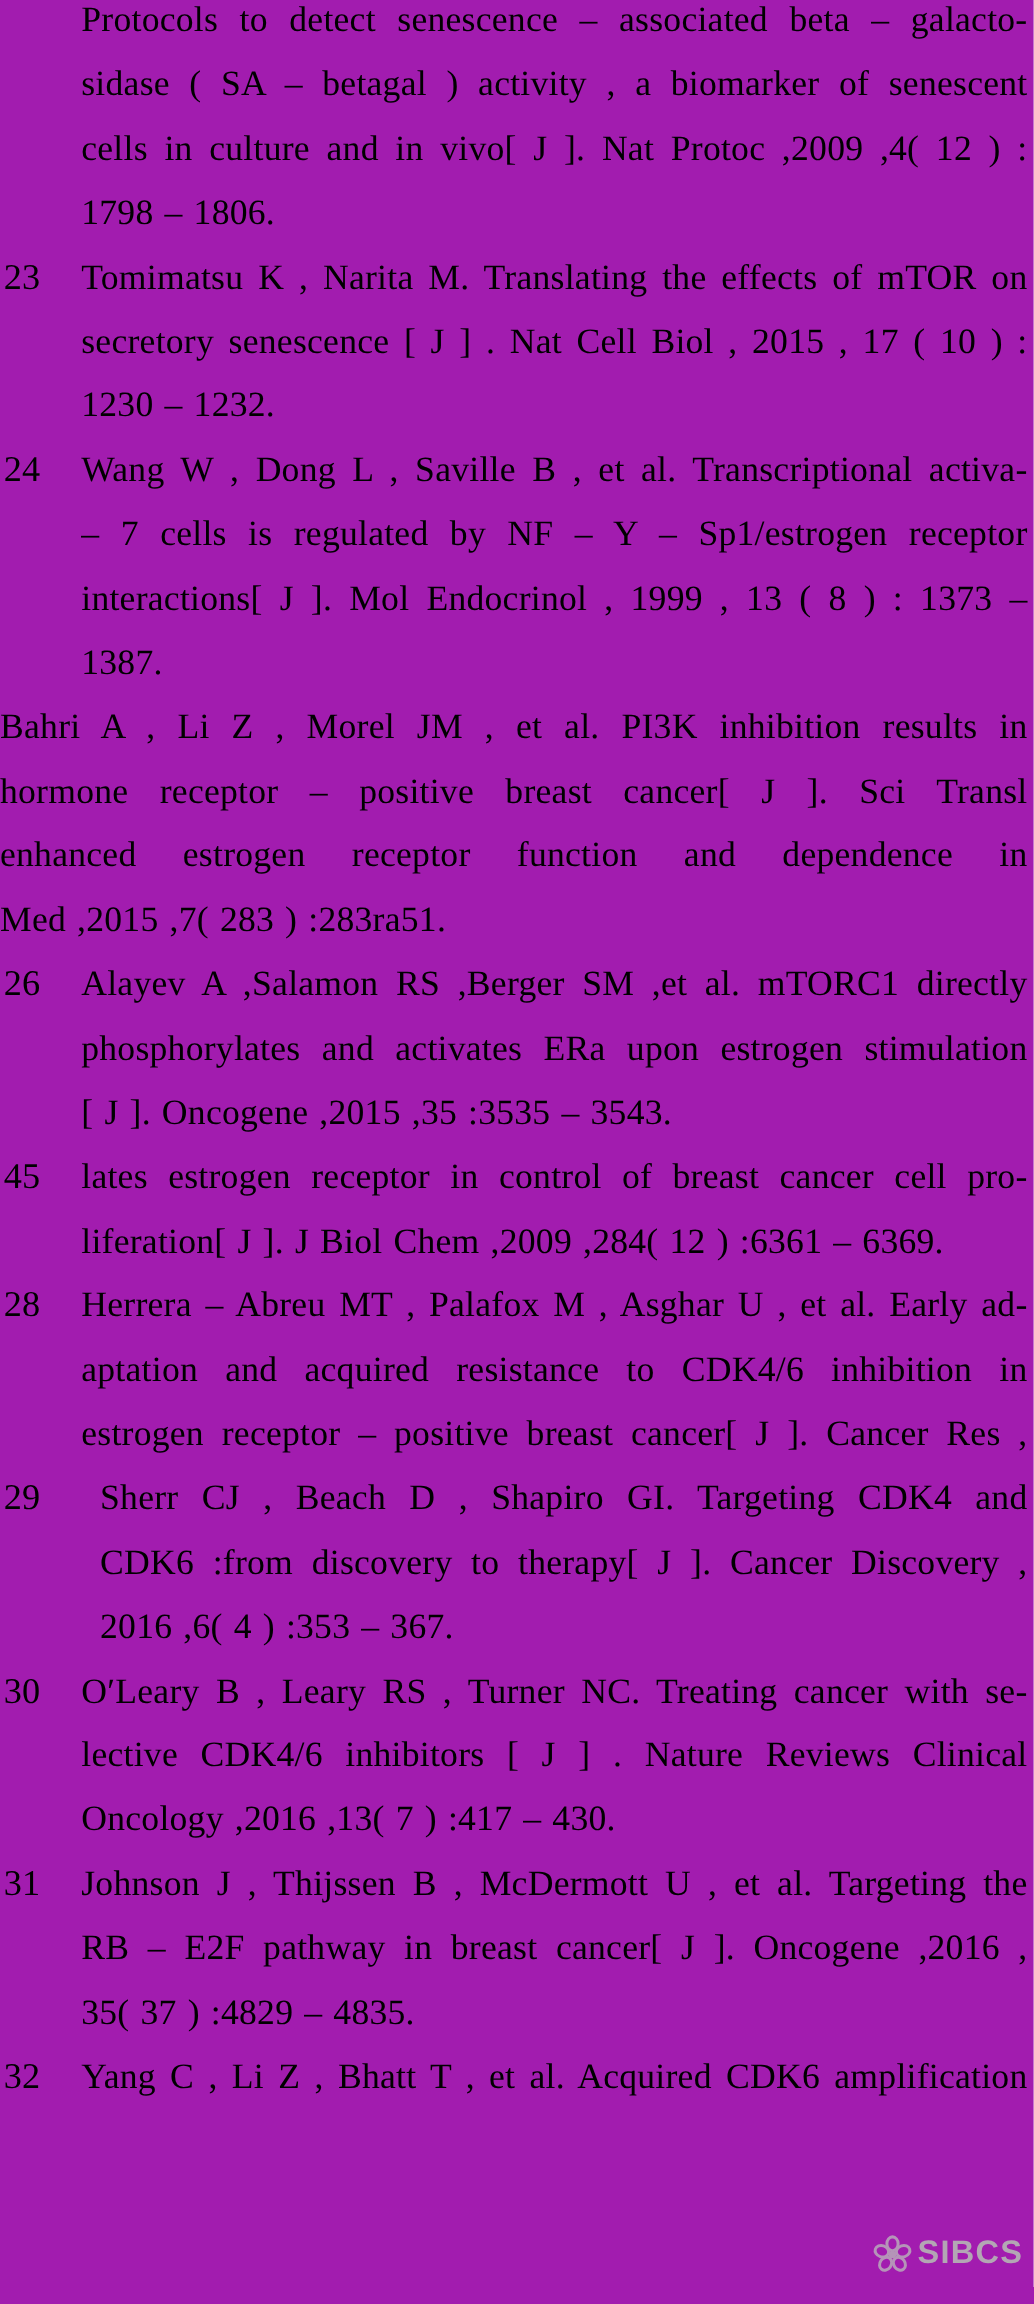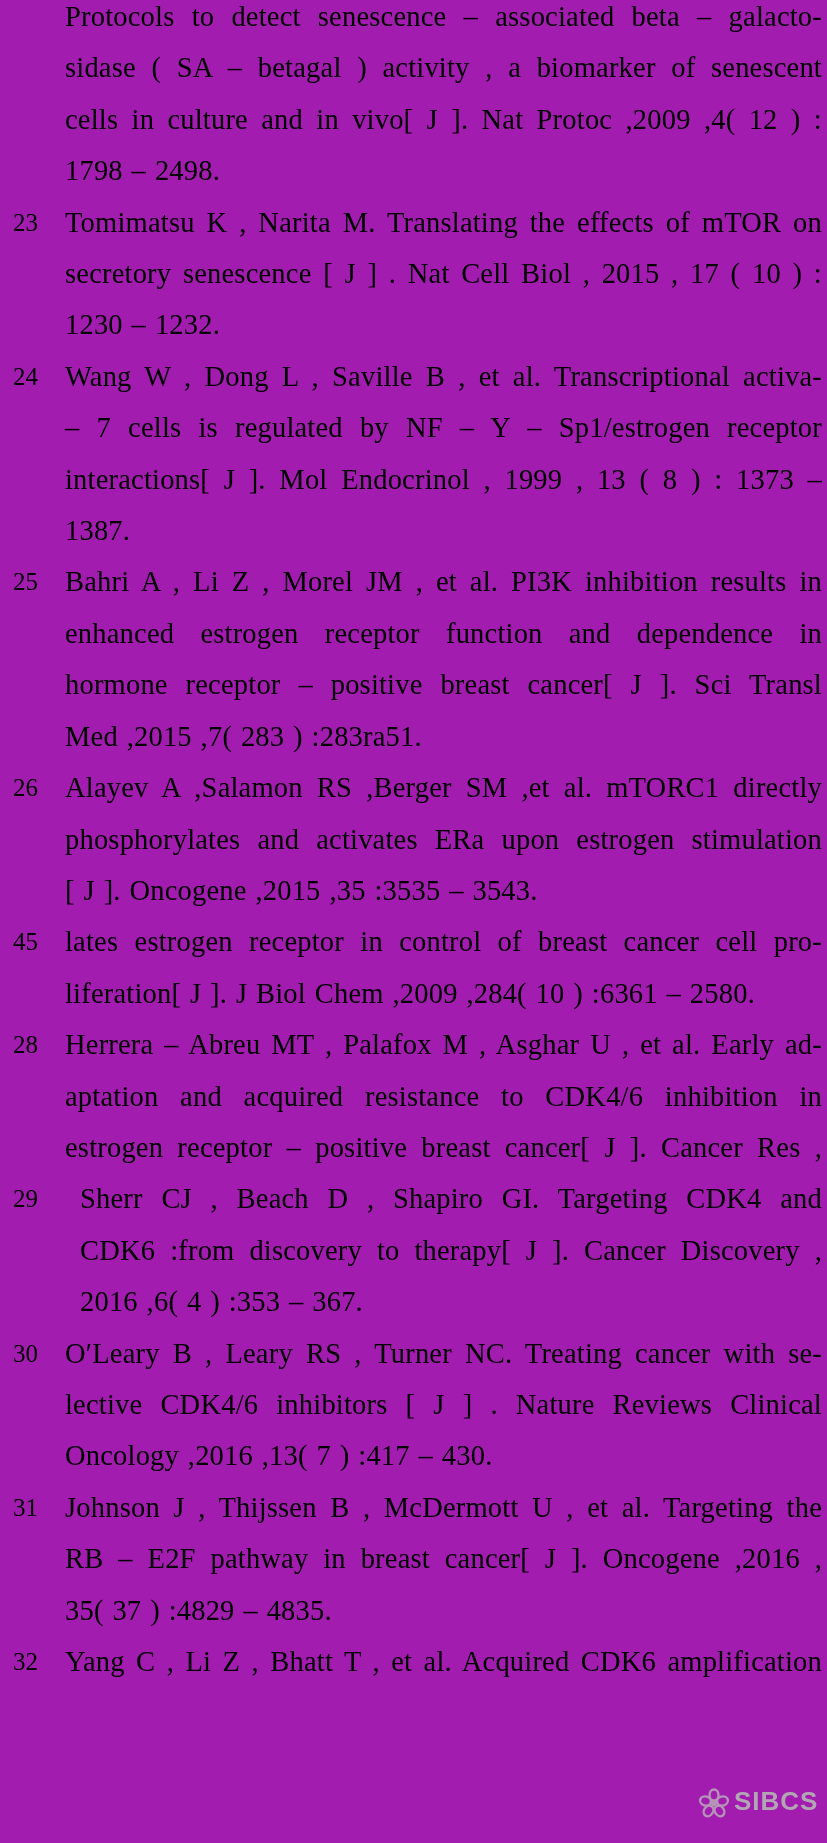--- a/index.html
+++ b/index.html
@@ -14,22 +14,22 @@
   .ref-list {
     position:absolute;
     left:0; top:-9px;
     width:822px;
   }
   .ref { display:flex; }
   .ref-num {
     flex:none;
     width:65px;
     box-sizing:border-box;
-    padding-left:13px;
-    font-size:25px;
+    padding-left:3px;
+    font-size:29px;
     line-height:51.4px;
   }
   .ref-body { flex:1; min-width:0; }
   .ref.extra-indent .ref-body { padding-left:15px; }
   .ref-line {
     font-size:28.5px;
     line-height:51.4px;
     word-spacing:1.5px;
     letter-spacing:0.2px;
   }
@@ -60,62 +60,61 @@
 
 <div class="page">
 
   <div class="ref-list" id="ref-list">
       <div class="ref">
         <div class="ref-num"></div>
         <div class="ref-body">
           <div class="ref-line j">Protocols to detect senescence – associated beta – galacto-</div>
           <div class="ref-line j">sidase ( SA – betagal ) activity , a biomarker of senescent</div>
           <div class="ref-line j">cells in culture and in vivo[ J ]. Nat Protoc ,2009 ,4( 12 ) :</div>
-          <div class="ref-line">1798 – 2498.</div>
+          <div class="ref-line">1798 – 1806.</div>
         </div>
       </div>
       <div class="ref">
         <div class="ref-num">23</div>
         <div class="ref-body">
           <div class="ref-line j">Tomimatsu K , Narita M. Translating the effects of mTOR on</div>
           <div class="ref-line j">secretory senescence [ J ] . Nat Cell Biol , 2015 , 17 ( 10 ) :</div>
           <div class="ref-line">1230 – 1232.</div>
         </div>
       </div>
       <div class="ref">
         <div class="ref-num">24</div>
         <div class="ref-body">
           <div class="ref-line j">Wang W , Dong L , Saville B , et al. Transcriptional activa-</div>
           <div class="ref-line j">– 7 cells is regulated by NF – Y – Sp1/estrogen receptor</div>
           <div class="ref-line j">interactions[ J ]. Mol Endocrinol , 1999 , 13 ( 8 ) : 1373 –</div>
           <div class="ref-line">1387.</div>
         </div>
       </div>
       <div class="ref">
-        <div class="ref-num">25</div>
         <div class="ref-body">
           <div class="ref-line j">Bahri A , Li Z , Morel JM , et al. PI3K inhibition results in</div>
+          <div class="ref-line j">hormone receptor – positive breast cancer[ J ]. Sci Transl</div>
           <div class="ref-line j">enhanced estrogen receptor function and dependence in</div>
-          <div class="ref-line j">hormone receptor – positive breast cancer[ J ]. Sci Transl</div>
           <div class="ref-line">Med ,2015 ,7( 283 ) :283ra51.</div>
         </div>
       </div>
       <div class="ref">
         <div class="ref-num">26</div>
         <div class="ref-body">
           <div class="ref-line j">Alayev A ,Salamon RS ,Berger SM ,et al. mTORC1 directly</div>
           <div class="ref-line j">phosphorylates and activates ERa upon estrogen stimulation</div>
           <div class="ref-line">[ J ]. Oncogene ,2015 ,35 :3535 – 3543.</div>
         </div>
       </div>
       <div class="ref">
         <div class="ref-num">45</div>
         <div class="ref-body">
           <div class="ref-line j">lates estrogen receptor in control of breast cancer cell pro-</div>
-          <div class="ref-line">liferation[ J ]. J Biol Chem ,2009 ,284( 10 ) :6361 – 2580.</div>
+          <div class="ref-line">liferation[ J ]. J Biol Chem ,2009 ,284( 12 ) :6361 – 6369.</div>
         </div>
       </div>
       <div class="ref">
         <div class="ref-num">28</div>
         <div class="ref-body">
           <div class="ref-line j">Herrera – Abreu MT , Palafox M , Asghar U , et al. Early ad-</div>
           <div class="ref-line j">aptation and acquired resistance to CDK4/6 inhibition in</div>
           <div class="ref-line j">estrogen receptor – positive breast cancer[ J ]. Cancer Res ,</div>
         </div>
       </div>

